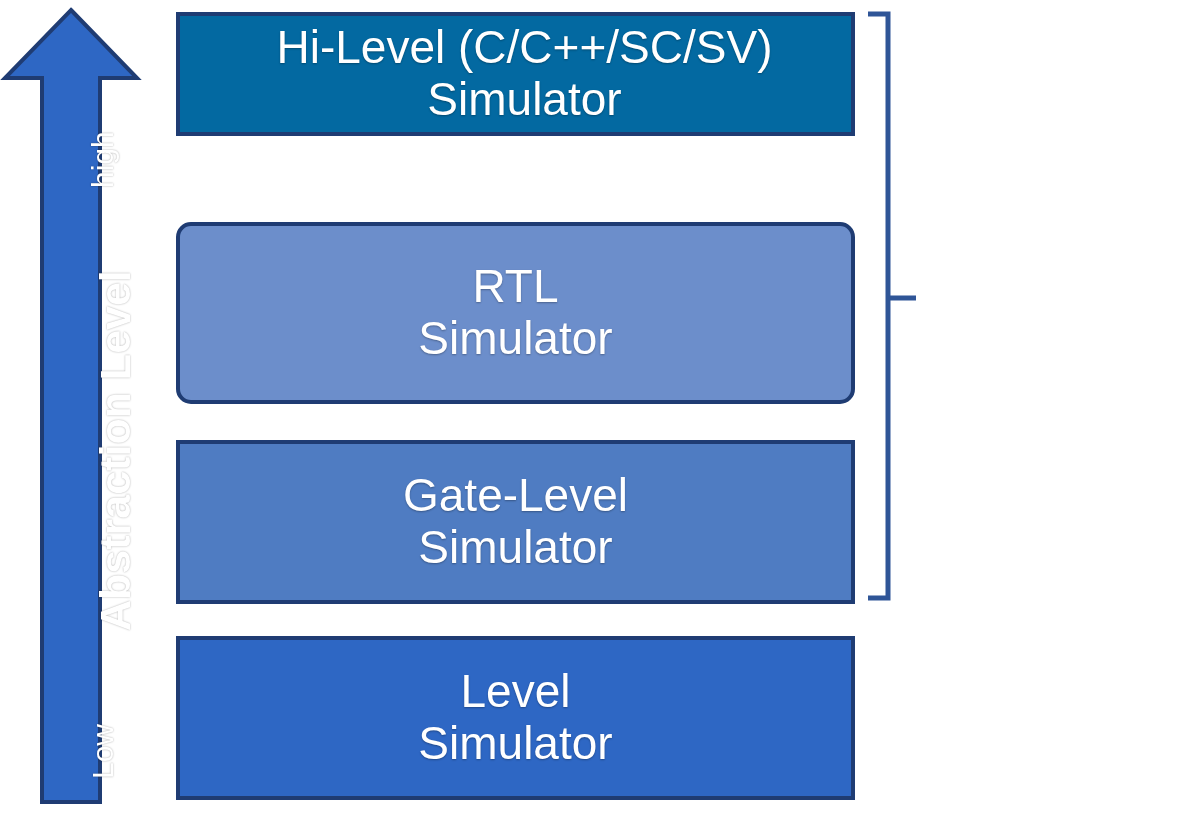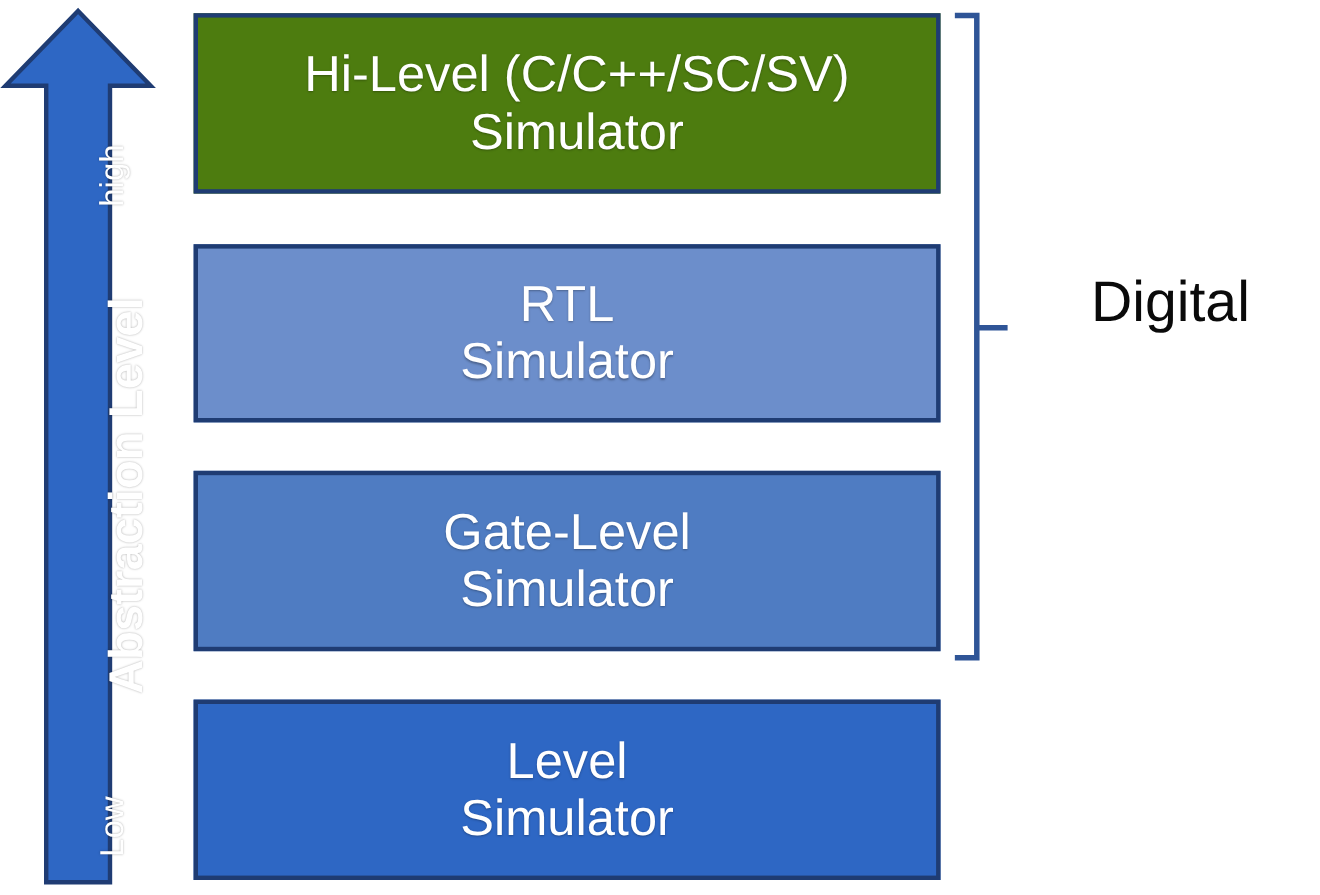--- a/index.html
+++ b/index.html
@@ -73,23 +73,23 @@
     color: #ffffff;
     line-height: 1.12;
     text-align: center;
   }
   .sim-line {
     display: block;
     font-size: 46px;
     text-shadow: 0px 1px 2px rgba(0,0,0,0.30);
   }
 
-  #box-hi-level   { top: 12px;  height: 164px; background: #4d7c0f; padding-left: 18px; }
-  #box-rtl        { top: 222px; height: 162px; background: #6C8ECB; }
-  #box-gate-level { top: 428px; height: 164px; background: #4F7CC2; }
+  #box-hi-level   { top: 12px;  height: 124px; background: #0369a1; padding-left: 18px; }
+  #box-rtl        { top: 222px; height: 182px; background: #6C8ECB; border-radius: 15px; }
+  #box-gate-level { top: 440px; height: 164px; background: #4F7CC2; }
   #box-analog     { top: 636px; height: 164px; background: #2E67C4; }
 
   
   #bracket-svg {
     position: absolute;
     left: 868px;
     top: 6px;
     width: 60px;
     height: 600px;
     display: block;
@@ -140,16 +140,15 @@
   <div class="sim-box" id="box-analog">
     <span class="sim-line">Level</span>
     <span class="sim-line">Simulator</span>
   </div>
 
   <svg id="bracket-svg" viewBox="0 0 60 600">
     <path d="M 2 8 L 20 8 L 20 292 L 48 292 L 20 292 L 20 592 L 2 592" fill="none" stroke="#2F5597" stroke-width="5" stroke-linecap="square" stroke-linejoin="miter"></path>
   </svg>
 
   <div id="group-label">
-    <span class="gl-line">Digital</span>
   </div>
 
 </div>
 
 </body></html>

